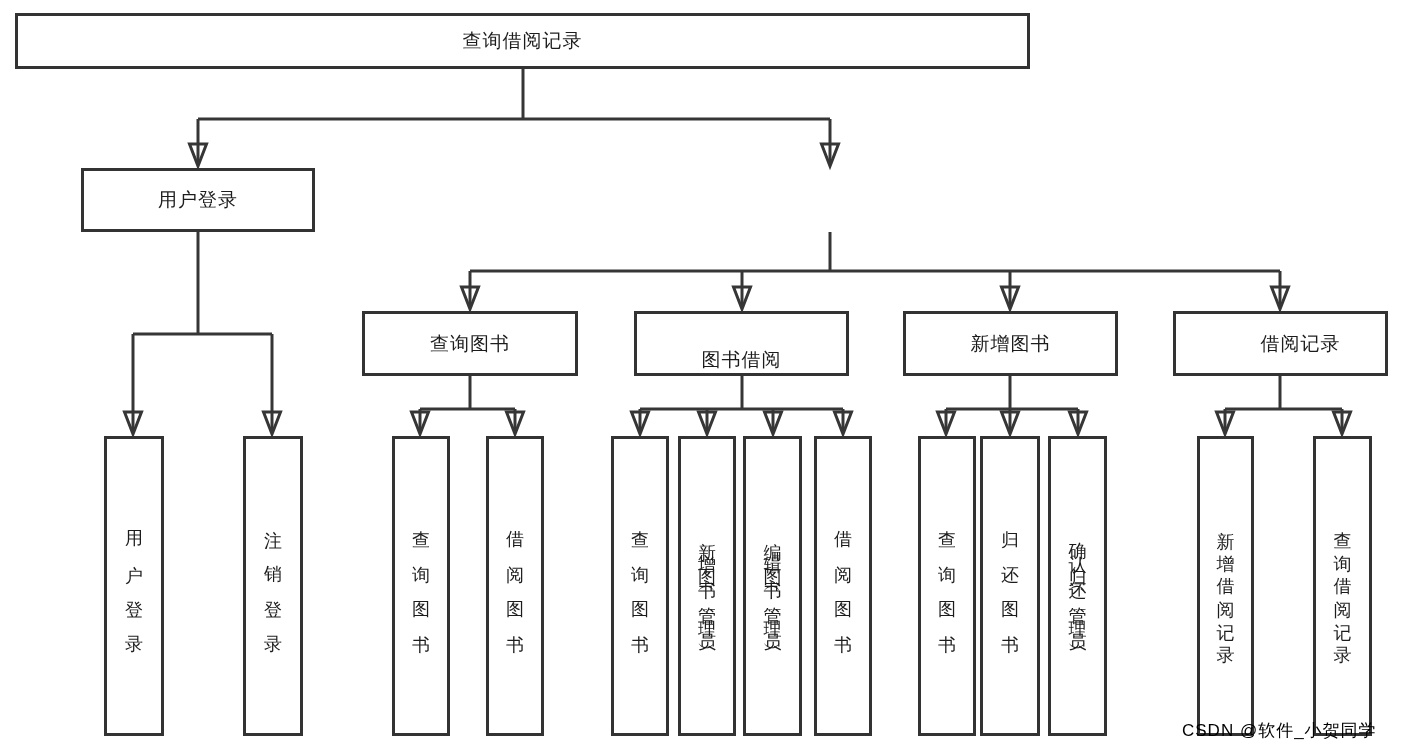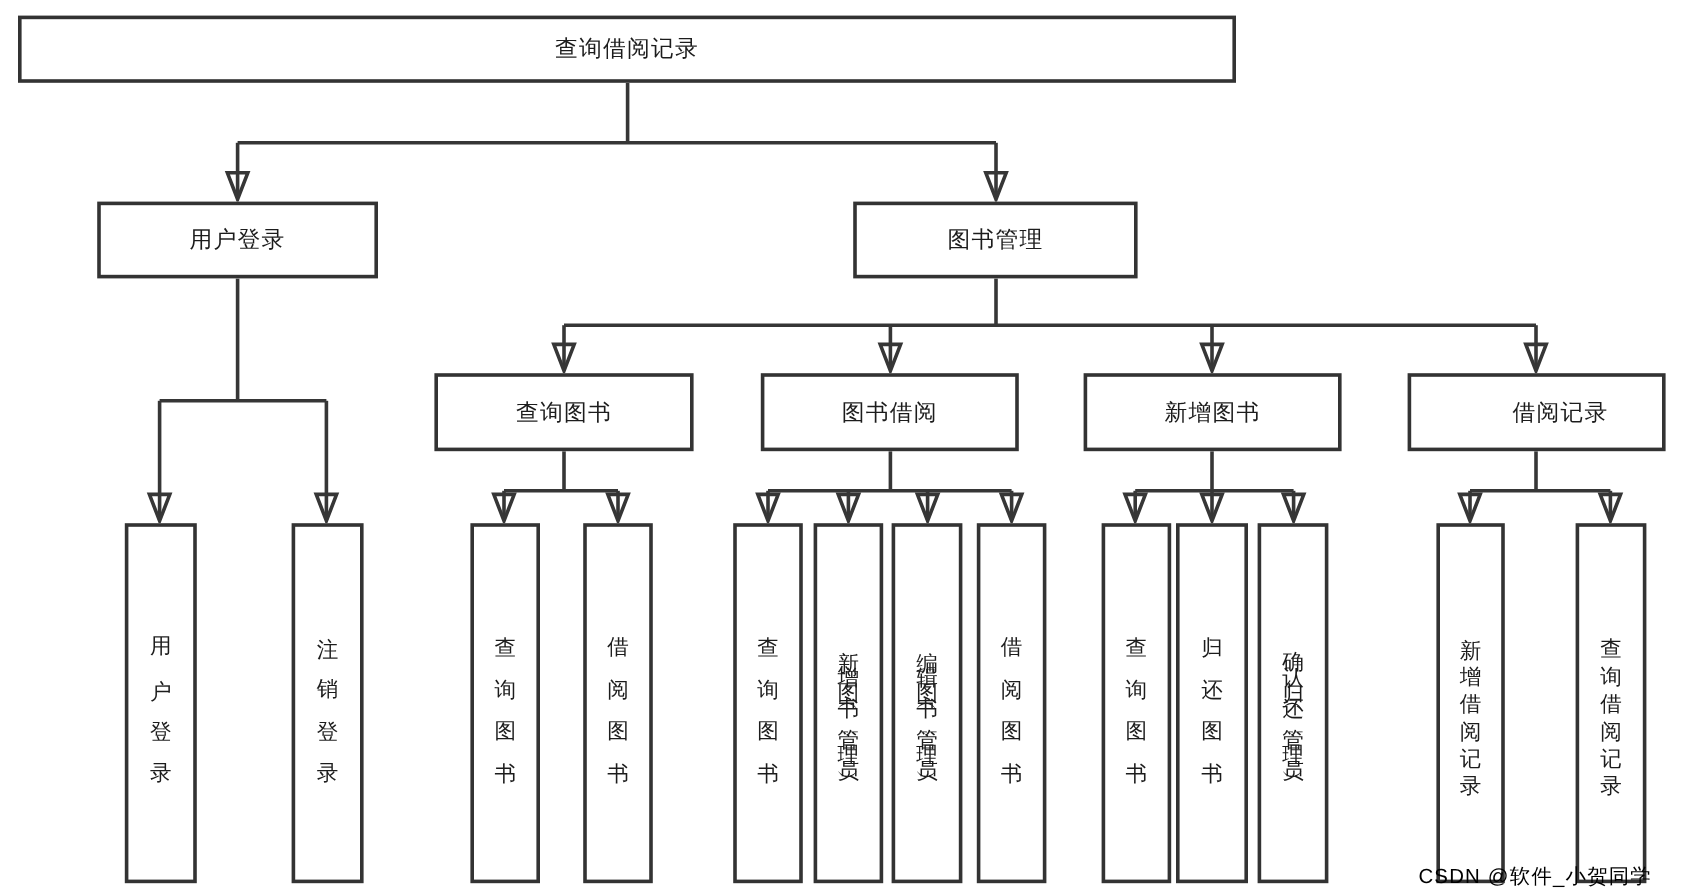--- a/index.html
+++ b/index.html
@@ -131,28 +131,25 @@
     </g>
   </svg>
 
   <div class="box h" style="left:15px; top:13px; width:1015px; height:56px;">
     <span>查询借阅记录</span>
   </div>
 
   <div class="box h" style="left:81px; top:168px; width:234px; height:64px;">
     <span>用户登录</span>
   </div>
-  <div class="box h" style="left:711px; top:168px; width:237px; height:64px;">
-    <span>图书管理</span>
-  </div>
 
   <div class="box h" style="left:362px; top:311px; width:216px; height:65px;">
     <span>查询图书</span>
   </div>
-  <div class="box h" style="left:634px; top:311px; width:215px; height:65px;">
+  <div class="box h" style="left:634px; top:311px; width:215px; height:65px;align-items:flex-end;">
     <span>图书借阅</span>
   </div>
   <div class="box h" style="left:903px; top:311px; width:215px; height:65px;">
     <span>新增图书</span>
   </div>
   <div class="box h" style="left:1173px; top:311px; width:215px; height:65px;padding-left:40px;">
     <span>借阅记录</span>
   </div>
 
   <div class="box v" style="left:104px; top:436px; width:60px; height:300px;">

